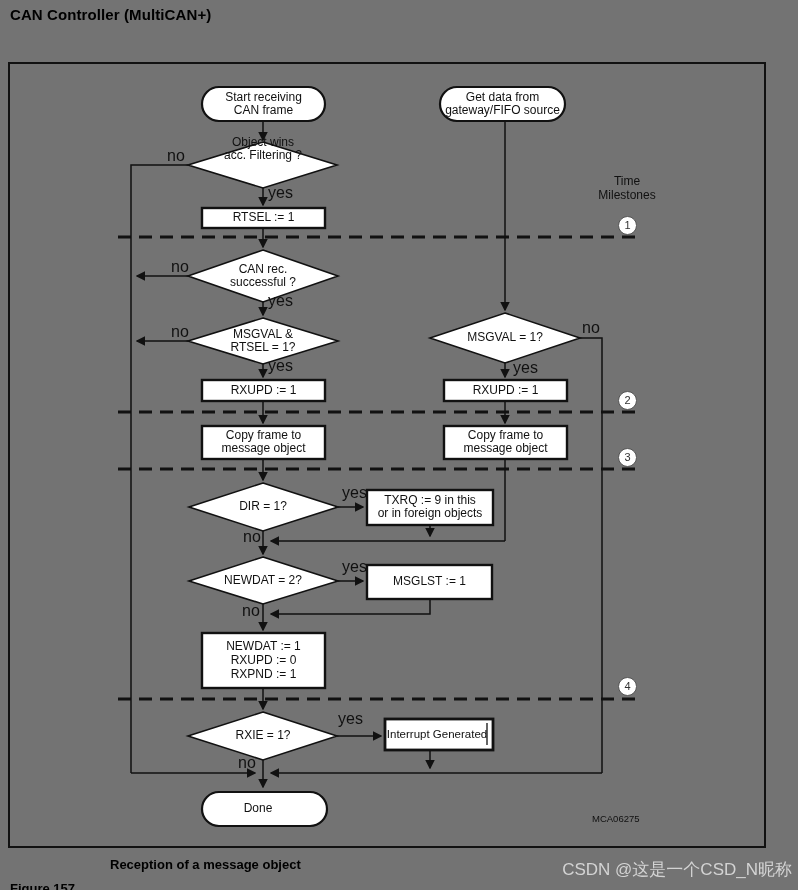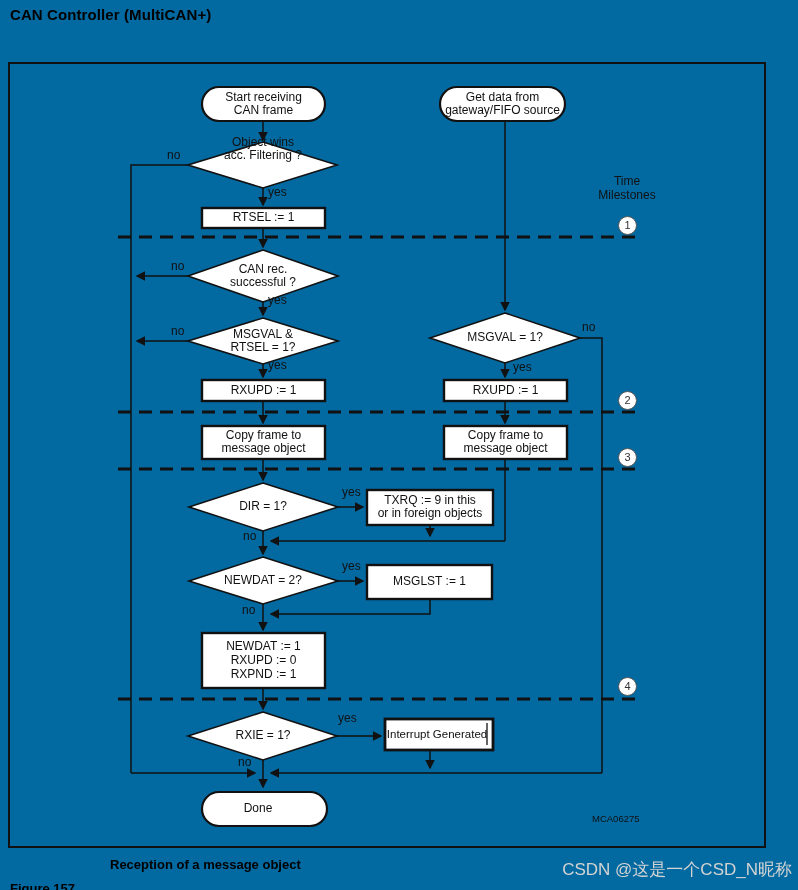--- a/index.html
+++ b/index.html
@@ -1,33 +1,33 @@
 <!DOCTYPE html>
 <html><head>
 <meta charset="utf-8">
 <style>
   html,body { margin:0; padding:0; background:#ffffff; }
   #page {
-    position:relative; width:798px; height:890px; background:#0369a1;
+    position:relative; width:798px; height:890px; background:#737373;
     font-family:"Liberation Sans", sans-serif; color:#111; overflow:hidden;
   }
   #flow-svg { position:absolute; left:0; top:0; }
   .header-title {
     position:absolute; left:10px; top:6px;
     font-size:15px; font-weight:bold; color:#000; letter-spacing:0.1px;
   }
   #frame {
     position:absolute; left:8px; top:62px; width:758px; height:786px;
     border:2px solid #111; box-sizing:border-box;
   }
   .node {
     position:absolute; text-align:center; font-size:12px; line-height:13px;
     white-space:pre-line; color:#111;
   }
-  .lbl { position:absolute; font-size:12px; line-height:13px; color:#111; }
+  .lbl { position:absolute; font-size:16px; line-height:13px; color:#111; }
   .milestone {
     position:absolute; width:17px; height:17px; border:1.5px solid #555;
     border-radius:50%; background:#fff; text-align:center;
     font-size:11px; line-height:17px; color:#333;
   }
   .milestones-title {
     position:absolute; left:577px; top:174px; width:100px; text-align:center;
     font-size:12px; line-height:14px; white-space:pre-line; color:#111;
   }
   .diagram-code {

